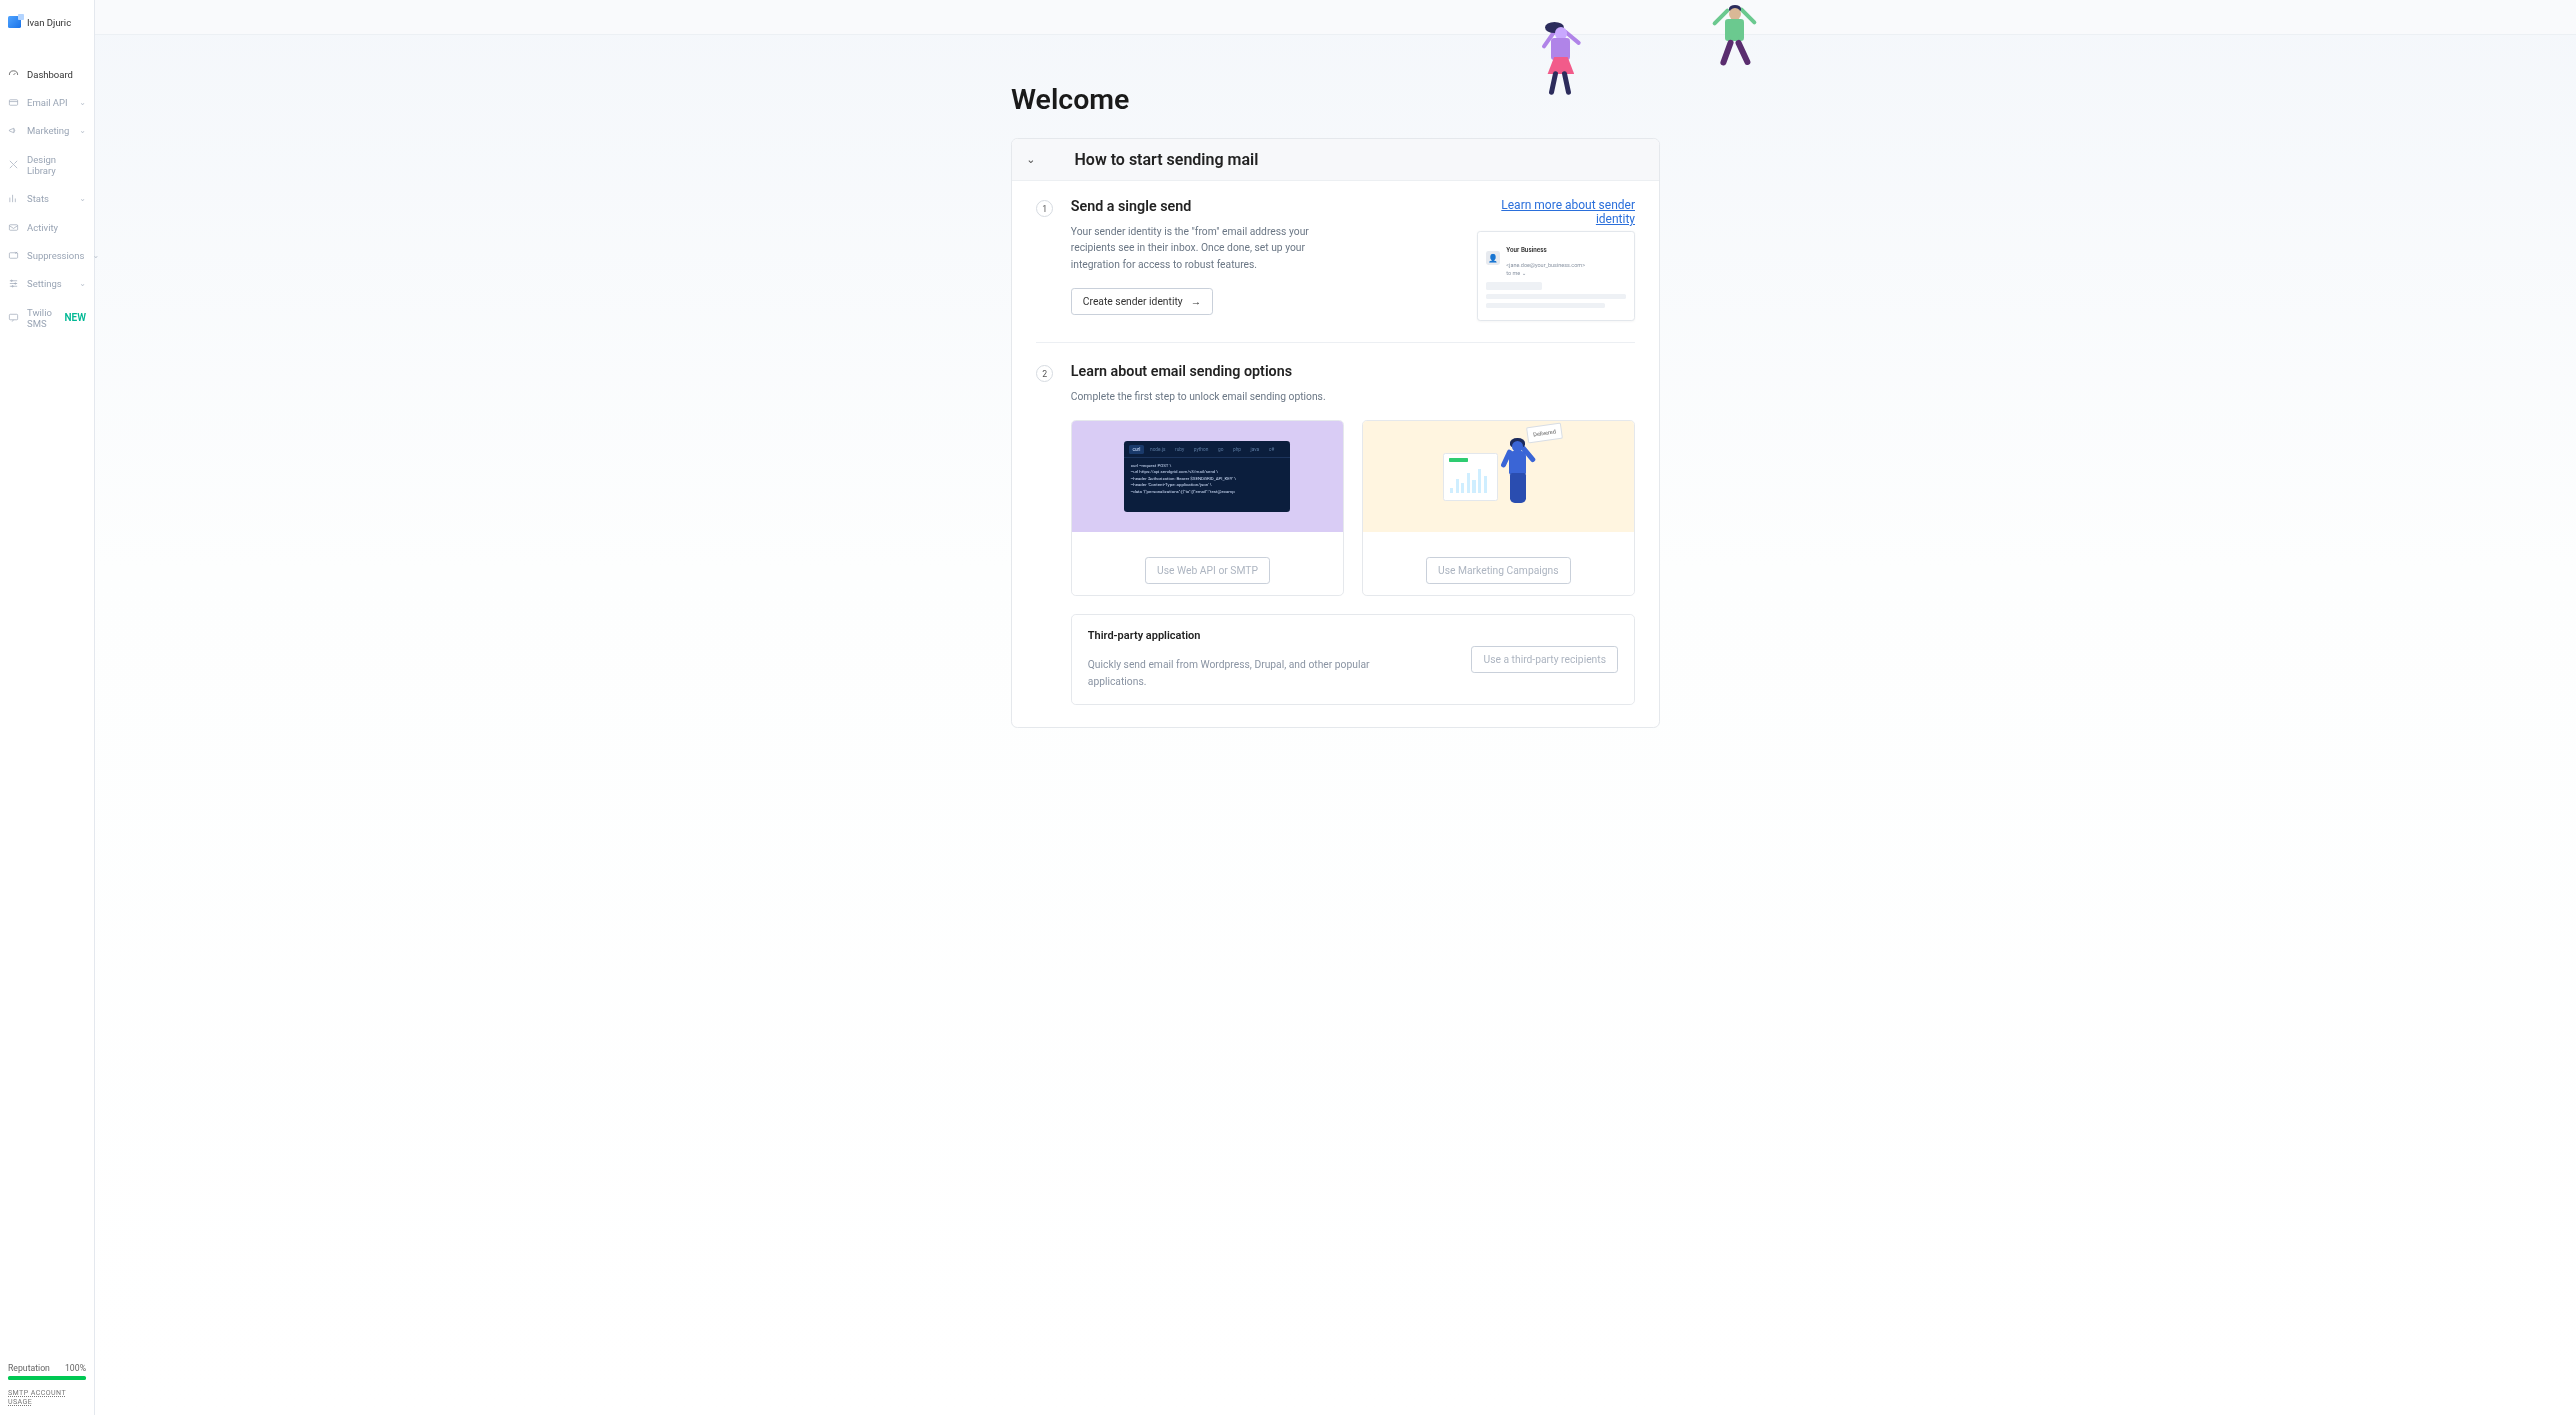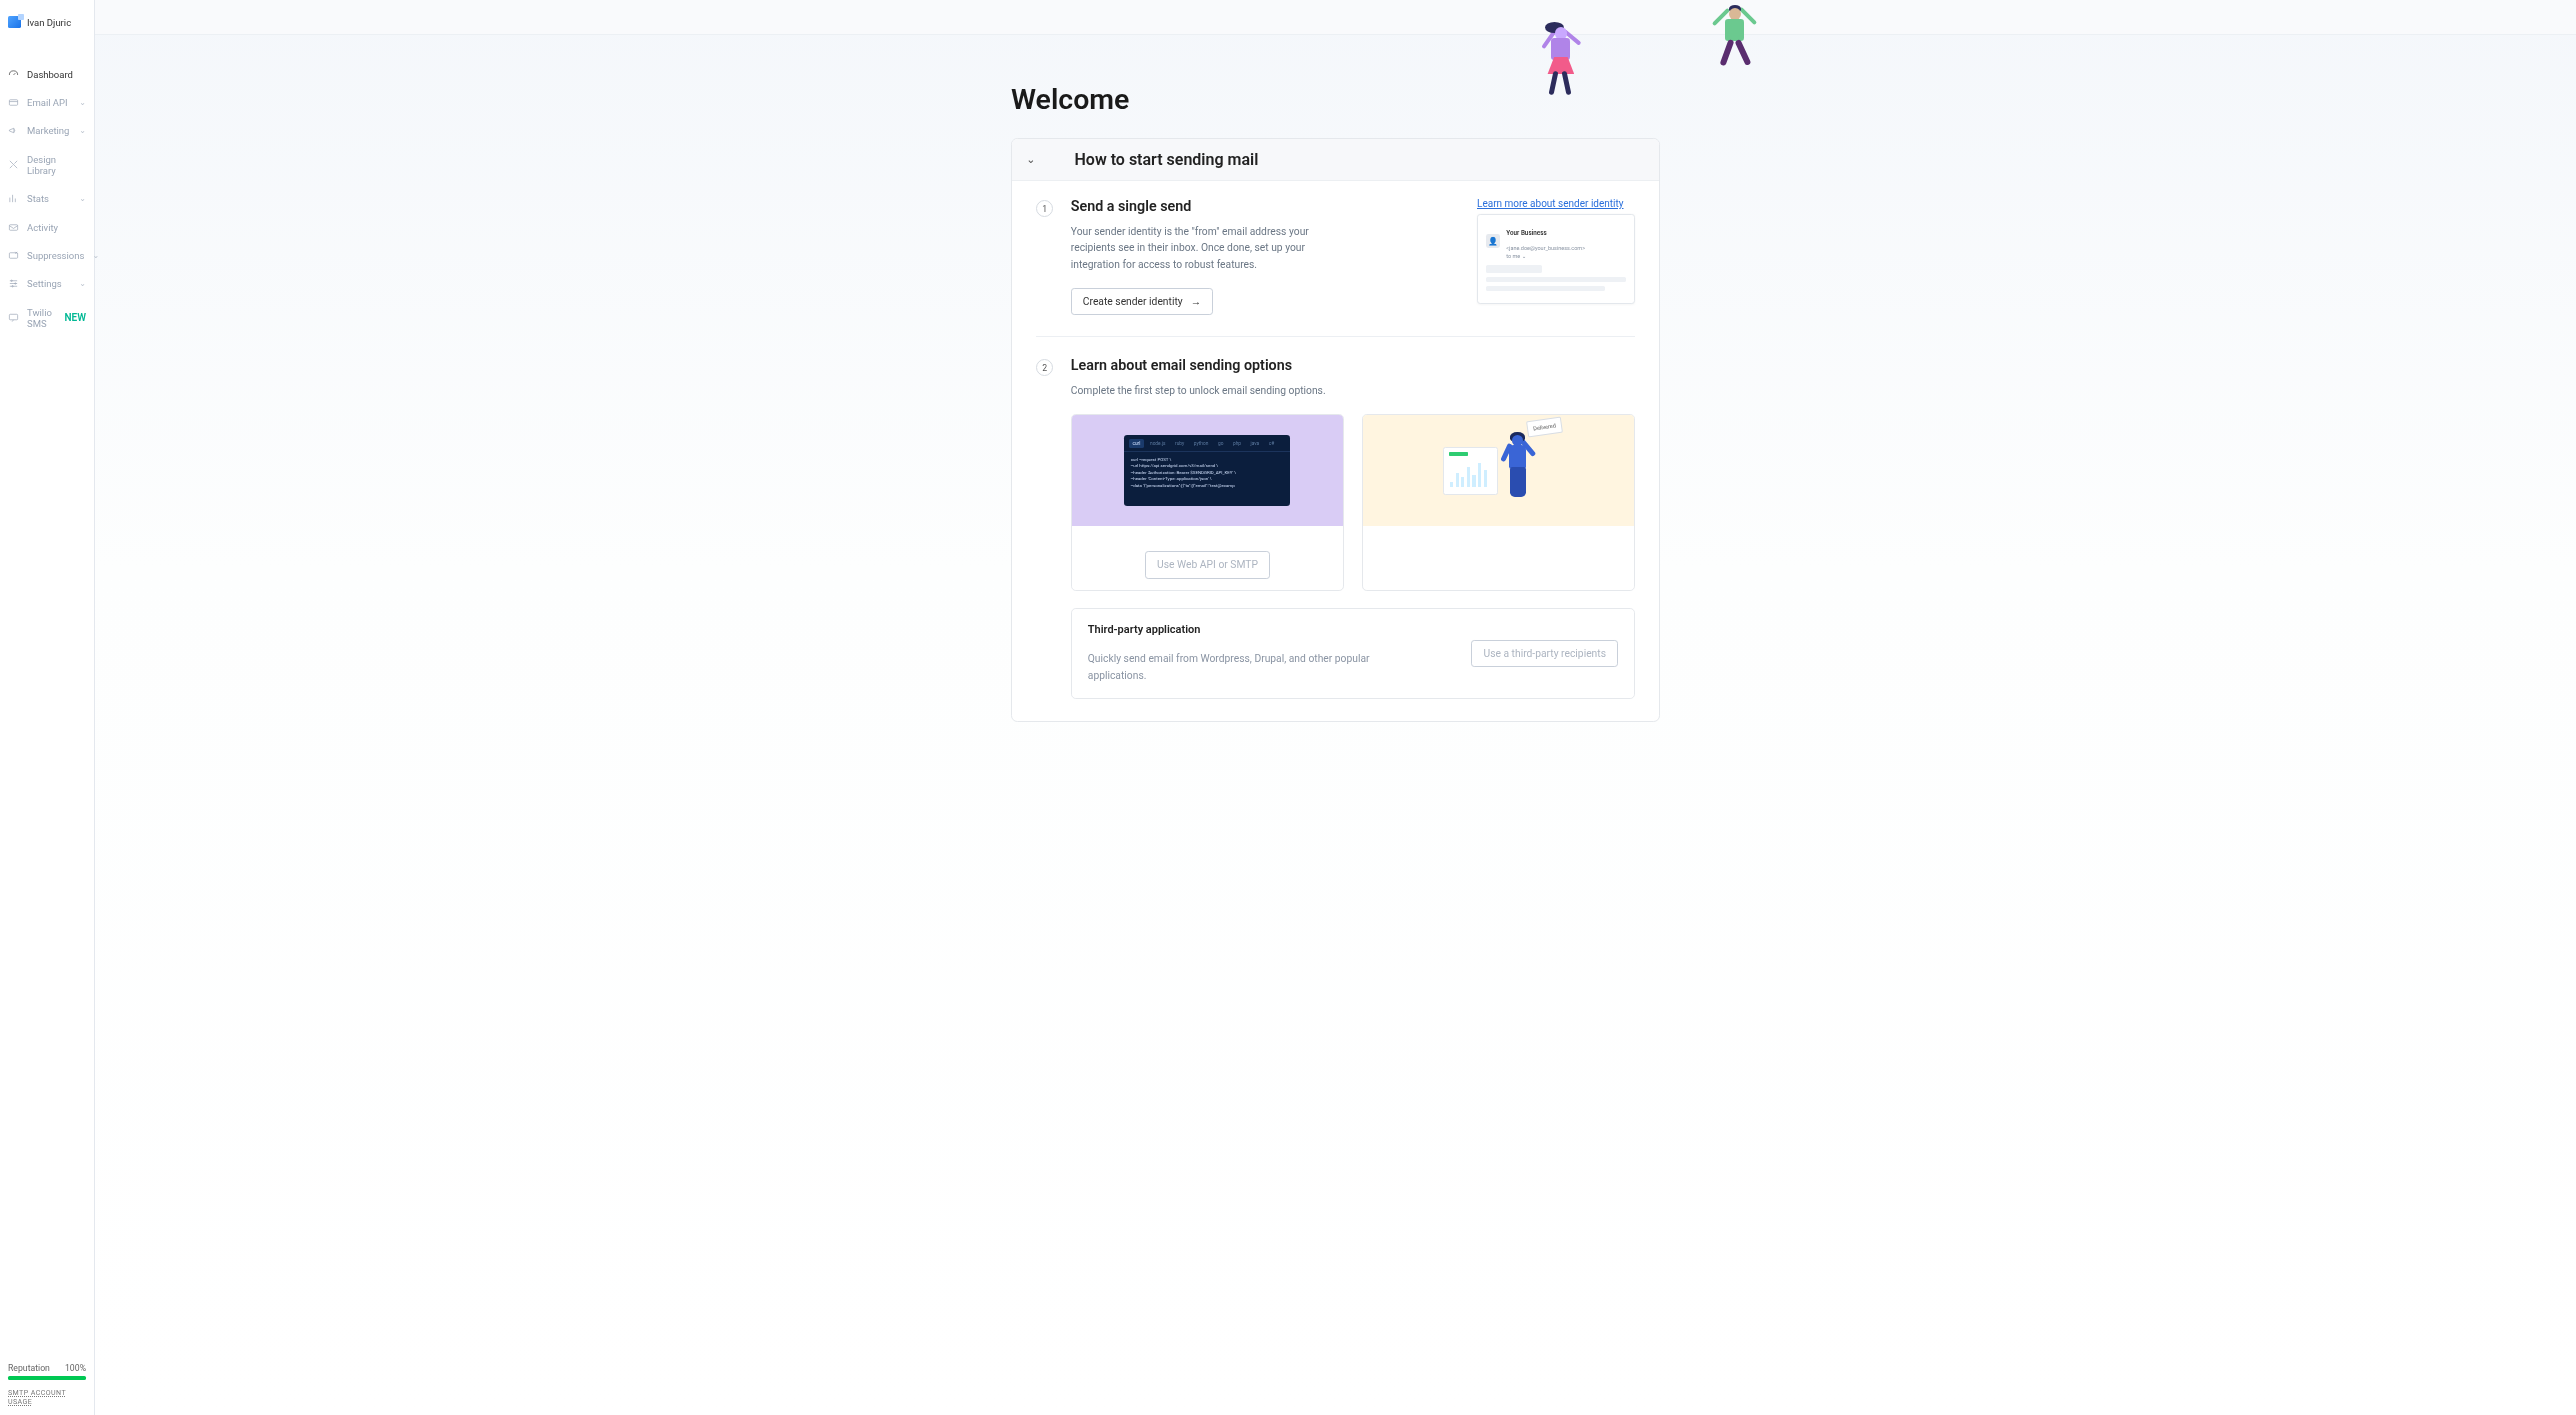--- a/index.html
+++ b/index.html
@@ -33,21 +33,21 @@
 .card-body { padding: 17.4px 24px 22px; }
 
 .step { display: flex; gap: 17.4px; }
 .step-num { width: 17.4px; height: 17.4px; border-radius: 50%; border: 0.8px solid #d6dbe1; display: flex; align-items: center; justify-content: center; font-size: 8.7px; color: #555; flex-shrink: 0; margin-top: 1.6px; }
 .step-content { flex: 1; }
 .step h3 { font-size: 14.3px; font-weight: 600; color: #222; margin-bottom: 9.5px; }
 .step p { font-size: 10.3px; color: #6b7785; line-height: 1.6; max-width: 285px; }
 .step-row { display: flex; justify-content: space-between; gap: 24px; }
 .step-illust { width: 158px; flex-shrink: 0; }
 
-.illust-link { font-size: 10px; color: #2a6fdb; text-decoration: underline; text-align: left; display: block; margin-bottom: 4.8px; cursor: pointer; }
+.illust-link { font-size: 12px; color: #2a6fdb; text-decoration: underline; text-align: right; display: block; margin-bottom: 4.8px; cursor: pointer; }
 .email-preview { background: #fff; border: 0.8px solid #e3e7ec; border-radius: 3.2px; padding: 8px; box-shadow: 0 0.8px 2.4px rgba(0,0,0,0.04); }
 .email-preview .hdr { display: flex; gap: 6.3px; align-items: center; margin-bottom: 6.3px; }
 .avatar-box { width: 14.3px; height: 14.3px; border-radius: 2.4px; background: #e7eaef; display: flex; align-items: center; justify-content: center; font-size: 8px; color: #8a94a3; }
 .email-from { font-size: 6.3px; font-weight: 600; color: #333; }
 .email-addr { font-size: 5.5px; color: #8a94a3; }
 .email-to { font-size: 5.5px; color: #8a94a3; }
 .email-body-lines { margin-top: 4.8px; }
 .line { height: 4.8px; background: #eef1f5; border-radius: 1.6px; margin-bottom: 4px; }
 .line.short { width: 40%; height: 8px; }
 
@@ -350,20 +350,25 @@
                     <div class="person">
                       <div class="p-arm-l"></div>
                         <div class="p-arm-r"></div>
                       <div class="p-hair"></div>
                         <div class="p-head"></div>
                       <div class="p-body"></div>
                         <div class="p-legs"></div>
                     </div>
                   </div>
                 </div>
+                <div class="option-footer">
+                  <button class="btn disabled">
+                    <span>Use Marketing Campaigns</span>
+                  </button>
+                </div>
               </div>
             </div>
 
             <div class="third-party">
               <div>
                 <h4>Third-party application</h4>
                 <p>Quickly send email from Wordpress, Drupal, and other popular applications.</p>
               </div>
               <button class="btn disabled" style="margin-top:0">
                 <span>Use a third-party recipients</span>

